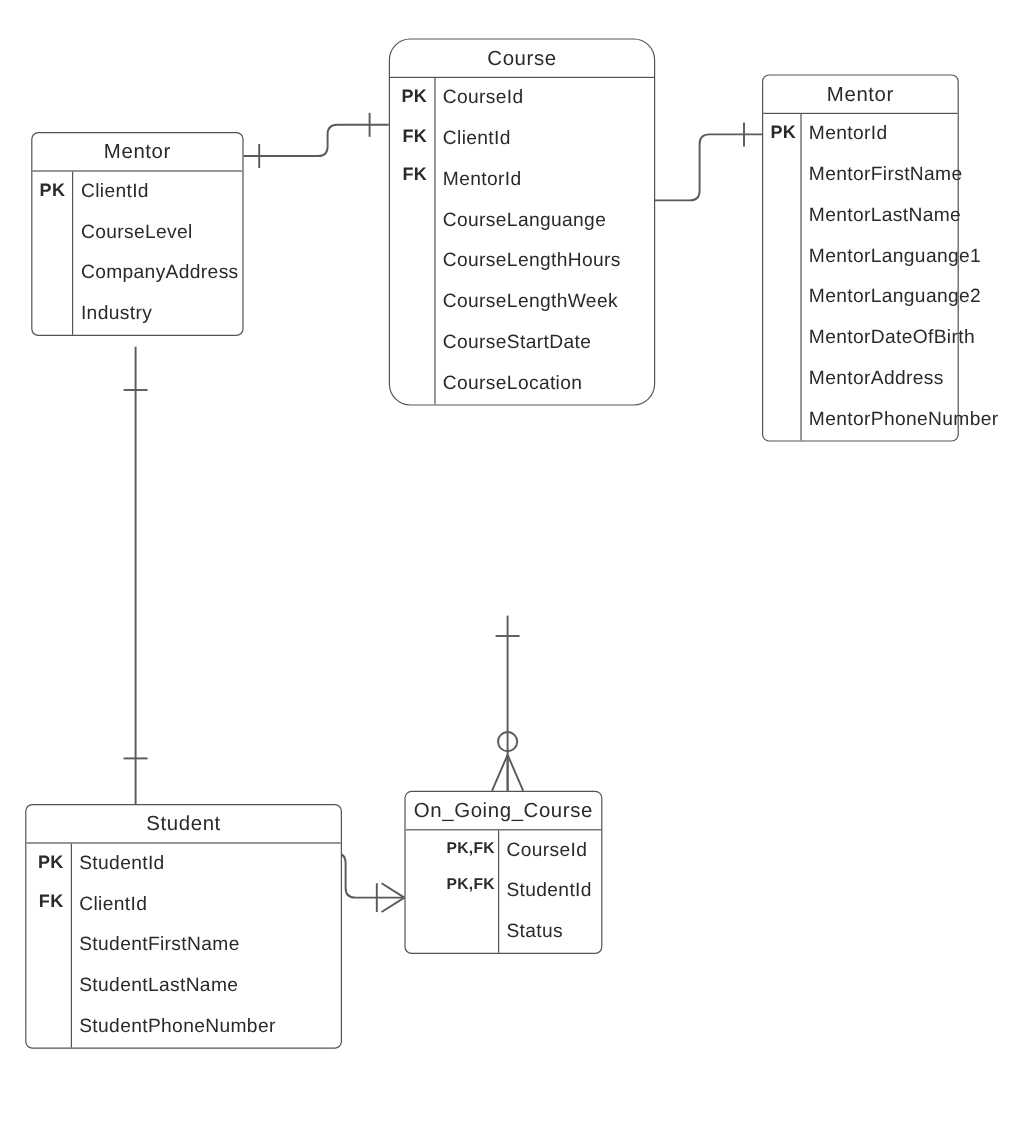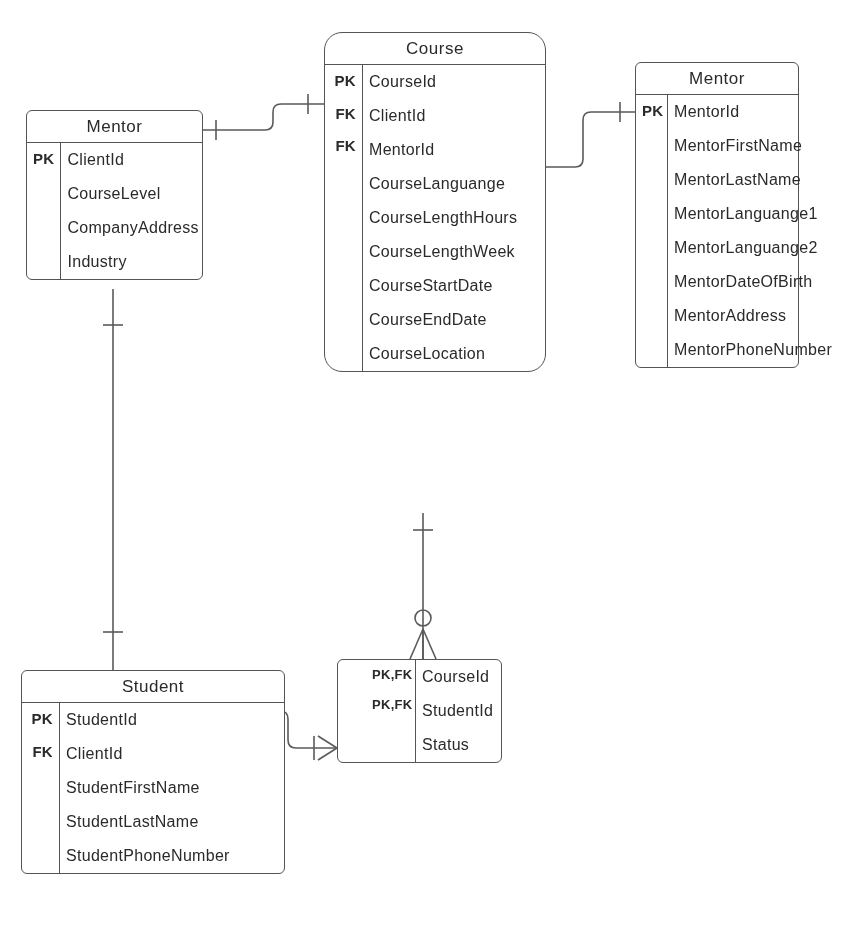--- a/index.html
+++ b/index.html
@@ -142,21 +142,20 @@
       <div class="row"></div>
     </div>
     <div class="attrs">
       <div class="row">CourseId</div>
       <div class="row">ClientId</div>
       <div class="row">MentorId</div>
       <div class="row">CourseLanguange</div>
       <div class="row">CourseLengthHours</div>
       <div class="row">CourseLengthWeek</div>
       <div class="row">CourseStartDate</div>
-      <div class="row">CourseEndDate</div>
       <div class="row">CourseLocation</div>
     </div>
   </div>
 </div>
 
 <div class="entity" style="left:635px; top:62px; width:164px;">
   <div class="title">Mentor</div>
   <div class="body">
     <div class="keys" style="width:32px;">
       <div class="row">PK</div>
@@ -197,20 +196,21 @@
       <div class="row">StudentId</div>
       <div class="row">ClientId</div>
       <div class="row">StudentFirstName</div>
       <div class="row">StudentLastName</div>
       <div class="row">StudentPhoneNumber</div>
     </div>
   </div>
 </div>
 
 <div class="entity wide" style="left:337px; top:659px; width:165px;">
+  <div class="title">On_Going_Course</div>
   <div class="body">
     <div class="keys" style="width:50px;margin-left:28px;">
       <div class="row" style="font-size:13px;">PK,FK</div>
       <div class="row" style="font-size:13px;">PK,FK</div>
       <div class="row"></div>
     </div>
     <div class="attrs">
       <div class="row">CourseId</div>
       <div class="row">StudentId</div>
       <div class="row">Status</div>

